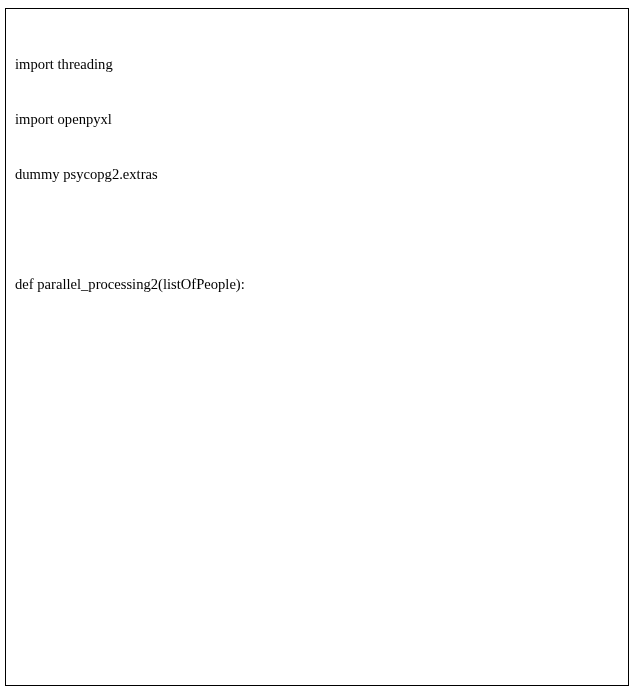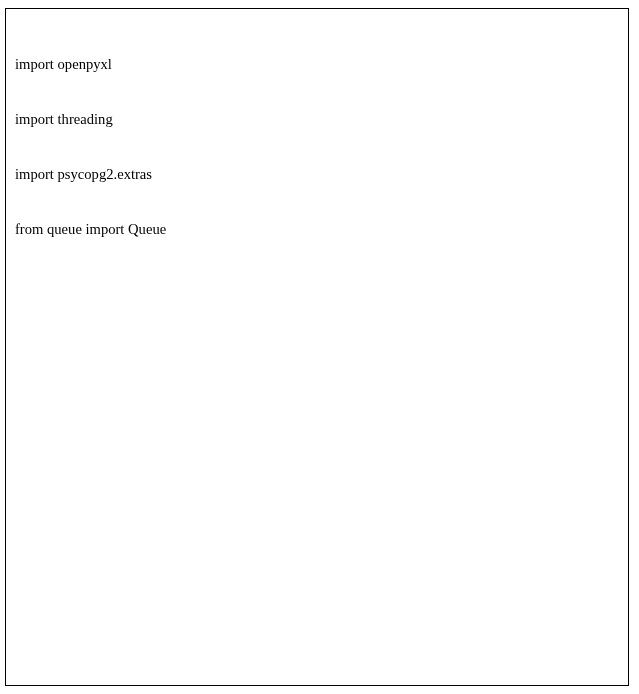--- a/index.html
+++ b/index.html
@@ -21,25 +21,25 @@
       white-space: pre;
       margin: 0;
     }
     .line { display: block; height: 18.35px; }
   </style>
 </head>
 <body>
 
 <div class="frame"></div>
 <div class="code">
+  <span class="line">import threading</span>
   <span class="line">import openpyxl</span>
-  <span class="line">import threading</span>
-  <span class="line">import psycopg2.extras</span>
-  <span class="line">from queue import Queue</span>
+  <span class="line">dummy psycopg2.extras</span>
   <span class="line">&nbsp;</span>
+  <span class="line">def parallel_processing2(listOfPeople):</span>
   
   
   
   
   
   
   
   
   
   

